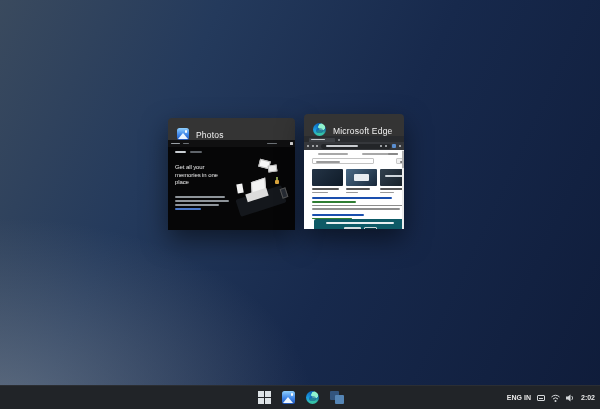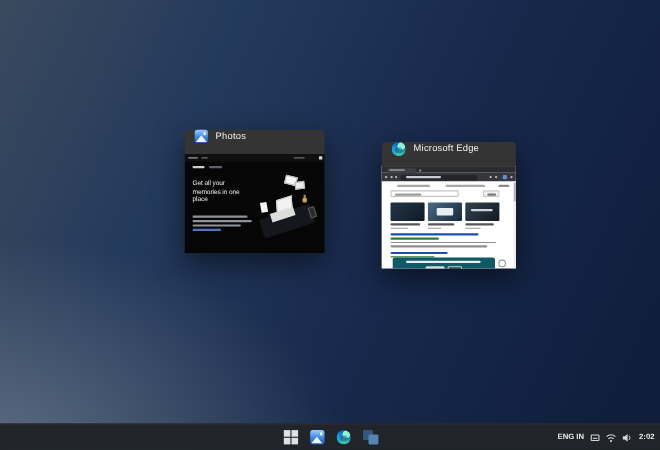--- a/index.html
+++ b/index.html
@@ -10,21 +10,21 @@
       radial-gradient(95% 85% at 0% 100%, rgba(128,138,150,0.60) 0%, rgba(128,138,150,0.0) 55%),
       linear-gradient(115deg, #3a4a5e 0%, #243a5c 28%, #17294c 58%, #0f1c3a 100%);
   }
   .bar{position:absolute;border-radius:1px;}
 
   
   .card{position:absolute;border-radius:4px;box-shadow:0 10px 26px rgba(0,0,0,0.5);}
   .card-header{
     position:absolute;left:0;top:0;right:0;height:22px;
     background:#343434;border-radius:4px 4px 0 0;
-    display:flex;align-items:flex-start;gap:7px;padding-left:9px;box-sizing:border-box;
+    display:flex;align-items:flex-end;gap:7px;padding-left:9px;box-sizing:border-box;
   }
   .card-title{color:#f2f2f2;font-size:8.5px;letter-spacing:.2px;}
   .card-body{position:absolute;left:0;right:0;top:22px;overflow:hidden;}
 
   
   .photos-ic{width:12px;height:12px;border-radius:2.5px;position:relative;overflow:hidden;
     background:linear-gradient(180deg,#8fd0ff 0%,#3f86e8 55%,#2257b8 100%);flex:0 0 auto;}
   .photos-ic::before{content:"";position:absolute;left:1px;bottom:1px;
     border-left:5px solid transparent;border-right:5px solid transparent;border-bottom:6px solid #eaf4ff;}
   .photos-ic::after{content:"";position:absolute;right:2px;top:2px;width:2.5px;height:2.5px;border-radius:50%;background:#fdfdfd;}
@@ -113,21 +113,21 @@
         <div class="ill-screen"></div>
         <div class="ill-keys"></div>
         <div class="ill-photo1"></div>
         <div class="ill-photo2"></div>
         <div class="ill-plant"></div>
         <div class="ill-phone"></div>
       </div>
     </div>
   </div>
 
-  <div class="card" style="left:304px;top:129px;width:122px;height:115px;margin-left:43px;">
+  <div class="card" style="left:304px;top:114px;width:100px;height:115px;">
     <div class="card-header">
       <span class="edge-ic"></span>
       <span class="card-title">Microsoft Edge</span>
     </div>
     <div class="card-body edge-body">
       <div class="tabstrip">
         <div class="tab"></div>
         <div class="bar" style="left:7px;top:3px;width:14px;height:1.3px;background:#c7cacd;"></div>
         <div class="bar" style="left:34px;top:2.6px;width:2px;height:2px;background:#9fa3a7;"></div>
       </div>

